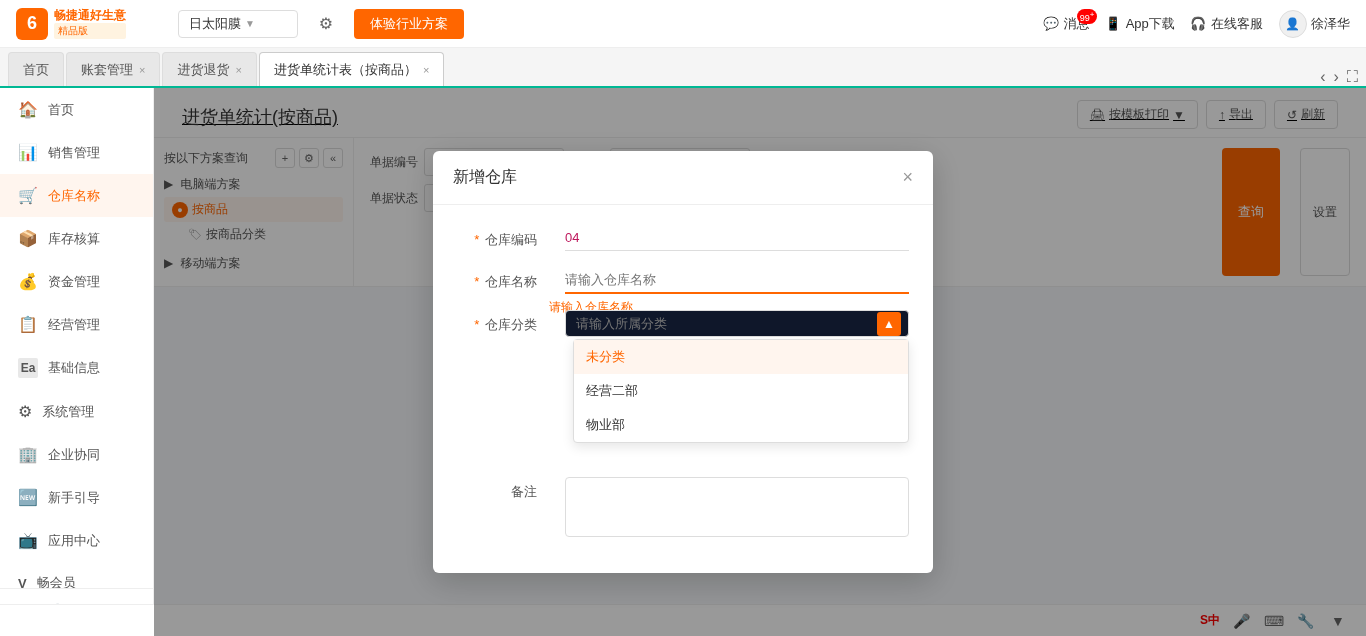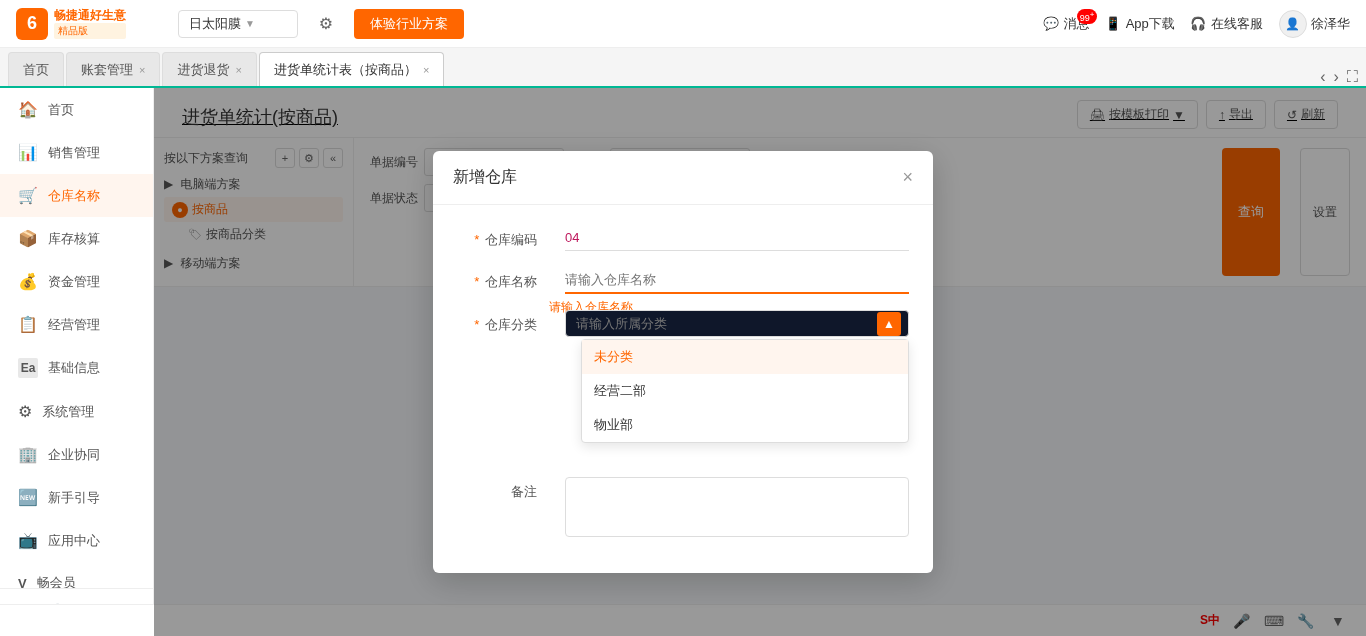--- a/index.html
+++ b/index.html
@@ -236,21 +236,21 @@
       padding: 5px 30px 5px 10px; font-size: 13px; color: #999; outline: none;
       background: #0f172a; cursor: pointer;
     }
     .form-select-arrow {
       position: absolute; right: 8px; top: 50%; transform: translateY(-50%);
       width: 24px; height: 24px; background: #f60; border-radius: 3px;
       display: flex; align-items: center; justify-content: center;
       color: #fff; font-size: 12px; cursor: pointer;
     }
     .dropdown-list {
-      position: absolute; top: calc(100% + 2px); left: 16px; right: 0;
+      position: absolute; top: calc(100% + 2px); left: 8px; right: 0;
       background: #fff; border: 1px solid #ddd; border-radius: 4px;
       box-shadow: 0 4px 12px rgba(0,0,0,0.1);
       z-index: 200;
     }
     .dropdown-item {
       padding: 8px 12px; font-size: 13px; color: #333; cursor: pointer;
     }
     .dropdown-item.highlighted { background: #fff5ee; color: #f60; }
     .form-textarea {
       flex: 1; border: 1px solid #ddd; border-radius: 4px;

